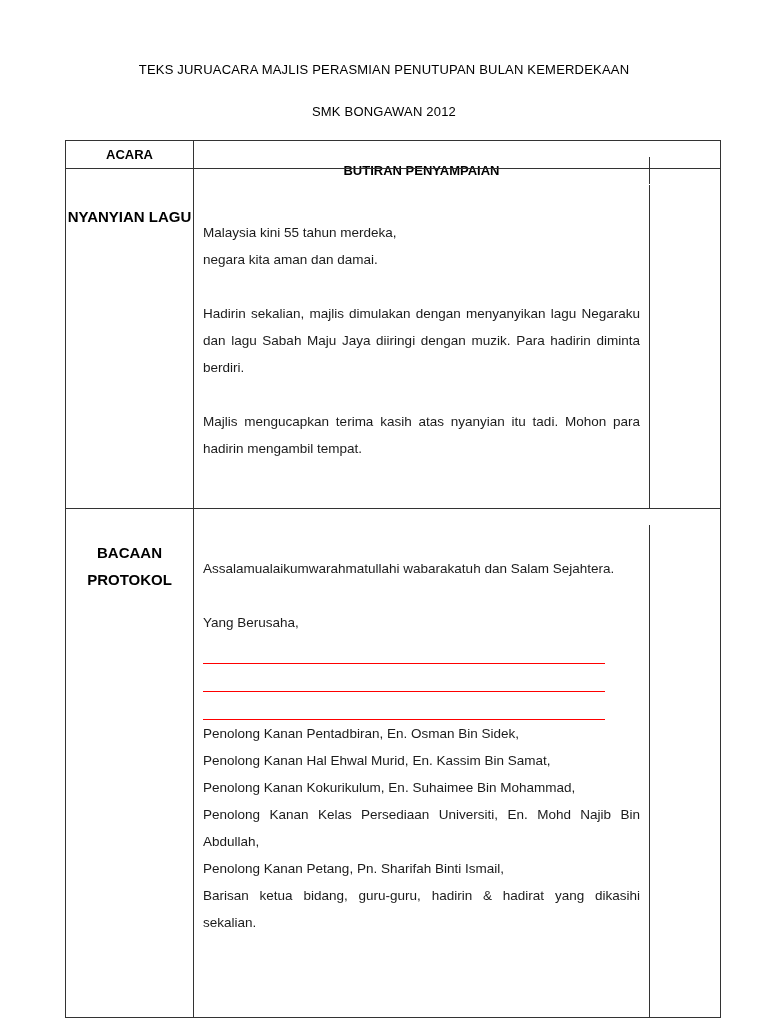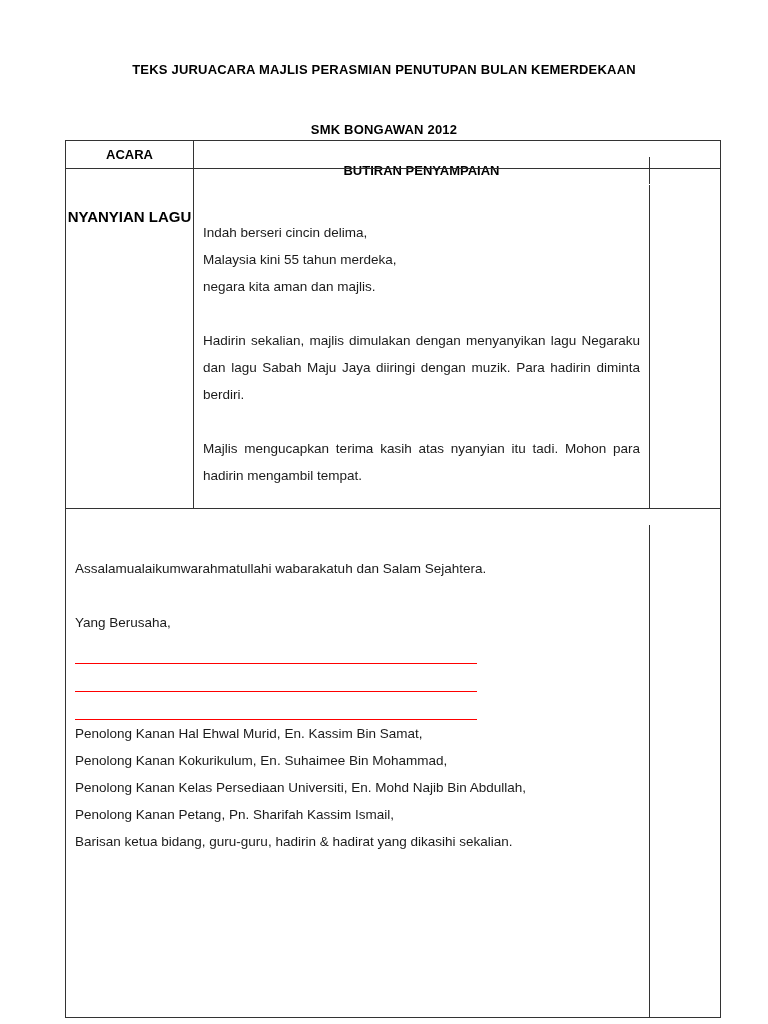--- a/index.html
+++ b/index.html
@@ -10,27 +10,27 @@
     color: #1b1b1b;
   }
   .doc-page {
     position: relative;
     width: 768px; height: 1024px;
     background: #ffffff;
     overflow: hidden;
   }
   .doc-title {
     text-align: center;
-    font-weight: bold;
+    font-weight: normal;
     font-size: 13px;
     color: #000;
     letter-spacing: 0.2px;
   }
   .title1 { padding-top: 62px; }
-  .title2 { margin-top: 45px; }
+  .title2 { margin-top: 27px; }
 
   .acara-table {
     position: absolute;
     left: 65px; top: 140px;
     width: 656px; height: 878px;
     border: 1px solid var(--table-border, #333);
     display: flex;
     flex-direction: column;
     background: #fff;
   }
@@ -95,42 +95,46 @@
 
     <div class="t-row header-row">
       <div class="cell c1 th">ACARA</div>
       <div class="cell c2 th">BUTIRAN PENYAMPAIAN</div>
       <div class="cell c3 th"></div>
     </div>
 
     <div class="t-row row1">
       <div class="cell c1 acara-cell">NYANYIAN LAGU</div>
       <div class="cell c2 content-cell">
-        <div class="line">Indah berseri cincin delima,</div>
         <div class="line">Malaysia kini 55 tahun merdeka,</div>
-        <div class="line">negara kita aman dan majlis.</div>
+        <div class="line">negara kita aman dan damai.</div>
         <div class="blank"></div>
         <div class="justified">Hadirin sekalian, majlis dimulakan dengan menyanyikan lagu Negaraku dan lagu Sabah Maju Jaya diiringi dengan muzik. Para hadirin diminta berdiri.</div>
         <div class="blank"></div>
         <div class="justified">Majlis mengucapkan terima kasih atas nyanyian itu tadi. Mohon para hadirin mengambil tempat.</div>
       </div>
       <div class="cell c3"></div>
     </div>
 
     <div class="t-row row2">
+      <div class="cell c1 acara-cell">
+        <div>BACAAN</div>
+        <div>PROTOKOL</div>
+      </div>
       <div class="cell c2 content-cell">
         <div class="line">Assalamualaikumwarahmatullahi wabarakatuh dan Salam Sejahtera.</div>
         <div class="blank"></div>
         <div class="line">Yang Berusaha,</div>
         <div class="red-line"></div>
         <div class="red-line"></div>
         <div class="red-line"></div>
+        <div class="justified">Penolong Kanan Pentadbiran, En. Osman Bin Sidek,</div>
         <div class="justified">Penolong Kanan Hal Ehwal Murid, En. Kassim Bin Samat,</div>
         <div class="justified">Penolong Kanan Kokurikulum, En. Suhaimee Bin Mohammad,</div>
         <div class="justified">Penolong Kanan Kelas Persediaan Universiti, En. Mohd Najib Bin Abdullah,</div>
-        <div class="justified">Penolong Kanan Petang, Pn. Sharifah Kassim Ismail,</div>
+        <div class="justified">Penolong Kanan Petang, Pn. Sharifah Binti Ismail,</div>
         <div class="justified">Barisan ketua bidang, guru-guru, hadirin &amp; hadirat yang dikasihi sekalian.</div>
       </div>
       <div class="cell c3"></div>
     </div>
 
   </div>
 </div>
 
 </body></html>

